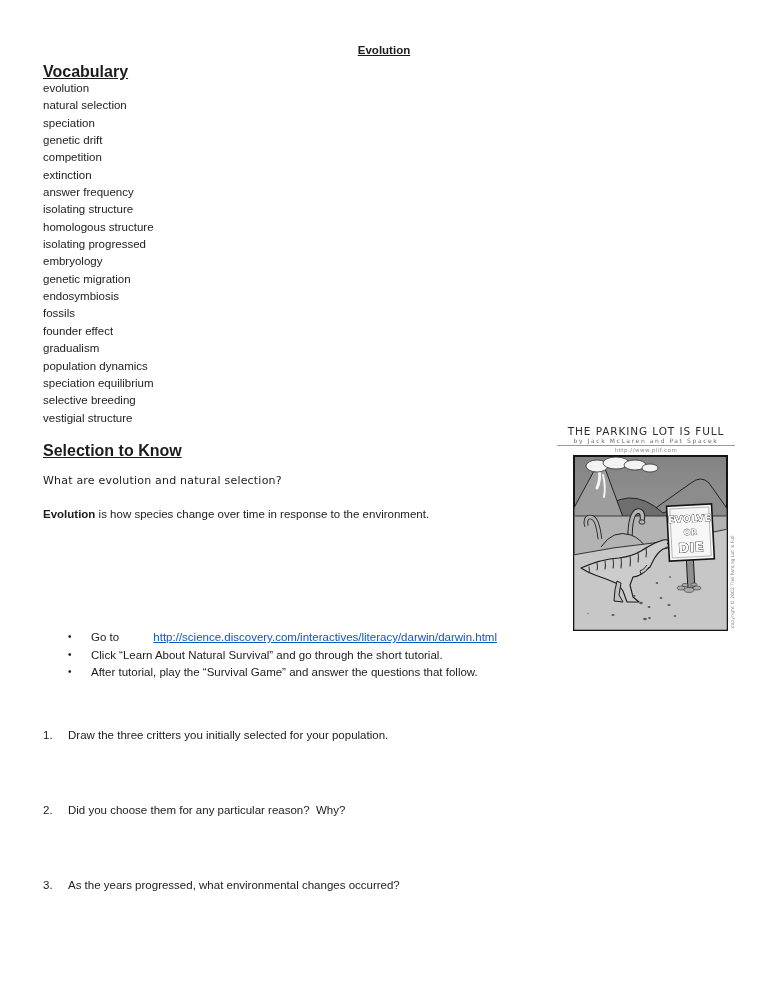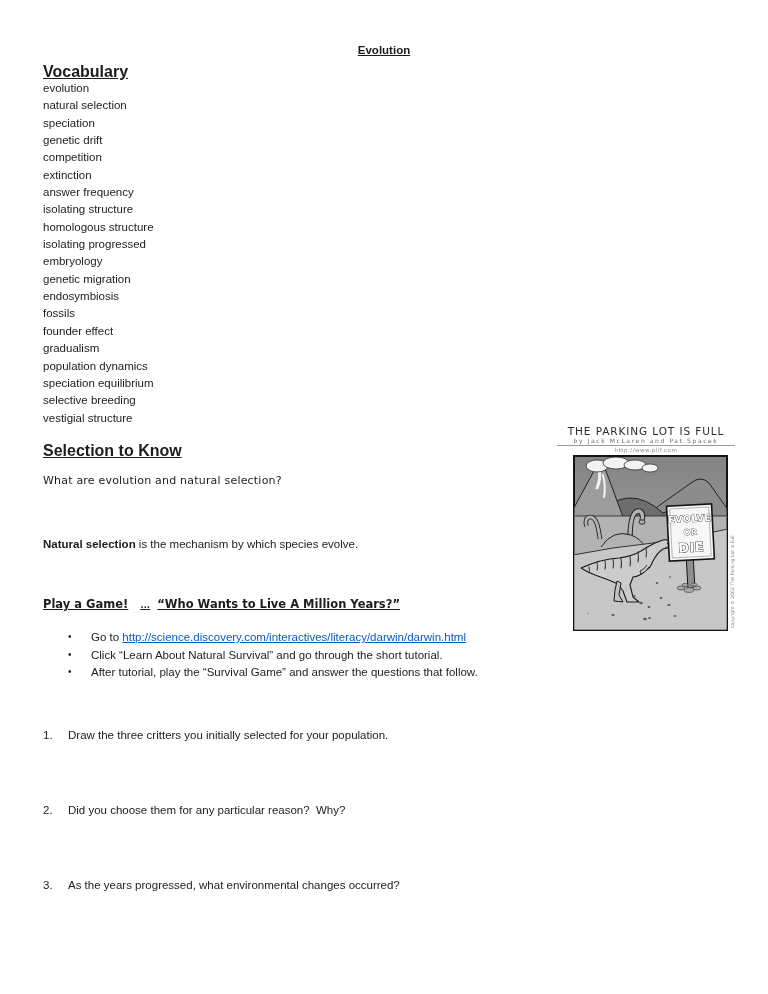--- a/index.html
+++ b/index.html
@@ -20,21 +20,21 @@
   .concept-question { position:absolute; left:43px; top:474px; font-size:11px; letter-spacing:0.2px; }
   .para { position:absolute; left:43px; font-size:11.5px; }
   .para b { font-weight:bold; }
   .game-heading {
     position:absolute; left:43px; top:597px; font-size:11.5px; font-weight:bold;
     text-decoration:underline; white-space:nowrap;
   }
   .gh-dots { font-family:"Liberation Sans", sans-serif; font-size:10px; margin:0 7px 0 12px; }
   .bullet-row { position:absolute; left:68px; display:flex; font-size:11.5px; white-space:pre; }
   .bullet-glyph { width:23px; font-size:10px; }
-  .link { color:var(--link-color,#0b57c8); text-decoration:underline; }
+  .link { color:var(--link-color,#0b57c8); text-decoration:underline;margin-left:31px; }
   .q-row { position:absolute; left:43px; display:flex; font-size:11.5px; white-space:pre; }
   .q-num { width:25px; }
   
   .comic { position:absolute; left:551px; top:425px; width:190px; }
   .comic-title {
     text-align:center; font-family:"DejaVu Sans", sans-serif; font-size:10.5px;
     letter-spacing:0.9px; color:#2b2b2b; white-space:nowrap;
   }
   .comic-byline {
     margin:0 6px; text-align:center; font-family:"DejaVu Sans", sans-serif;
@@ -79,24 +79,23 @@
     <div>population dynamics</div>
     <div>speciation equilibrium</div>
     <div>selective breeding</div>
     <div>vestigial structure</div>
   </div>
 
   <div class="heading" style="top:442px;">Selection to Know</div>
 
   <div class="concept-question comicfont">What are evolution and natural selection?</div>
 
-
-  <p class="para" style="top:538px;"><b>Natural selection</b><span> is the mechanism by which species evolve.</span></p>
-
-  <div class="game-heading comicfont"><span>Play a Game!</span><span class="gh-dots">…</span><span>“Who Wants to Live A Million Years?”</span></div>
+  <p class="para" style="top:508px;"><b>Evolution</b><span> is how species change over time in response to the environment.</span></p>
+
+
 
   <div class="bullet-row" style="top:631px;">
     <span class="bullet-glyph">•</span>
     <span><span>Go to </span><a class="link" href="#">http://science.discovery.com/interactives/literacy/darwin/darwin.html</a></span>
   </div>
   <div class="bullet-row" style="top:648.5px;">
     <span class="bullet-glyph">•</span>
     <span>Click “Learn About Natural Survival” and go through the short tutorial.</span>
   </div>
   <div class="bullet-row" style="top:666px;">

